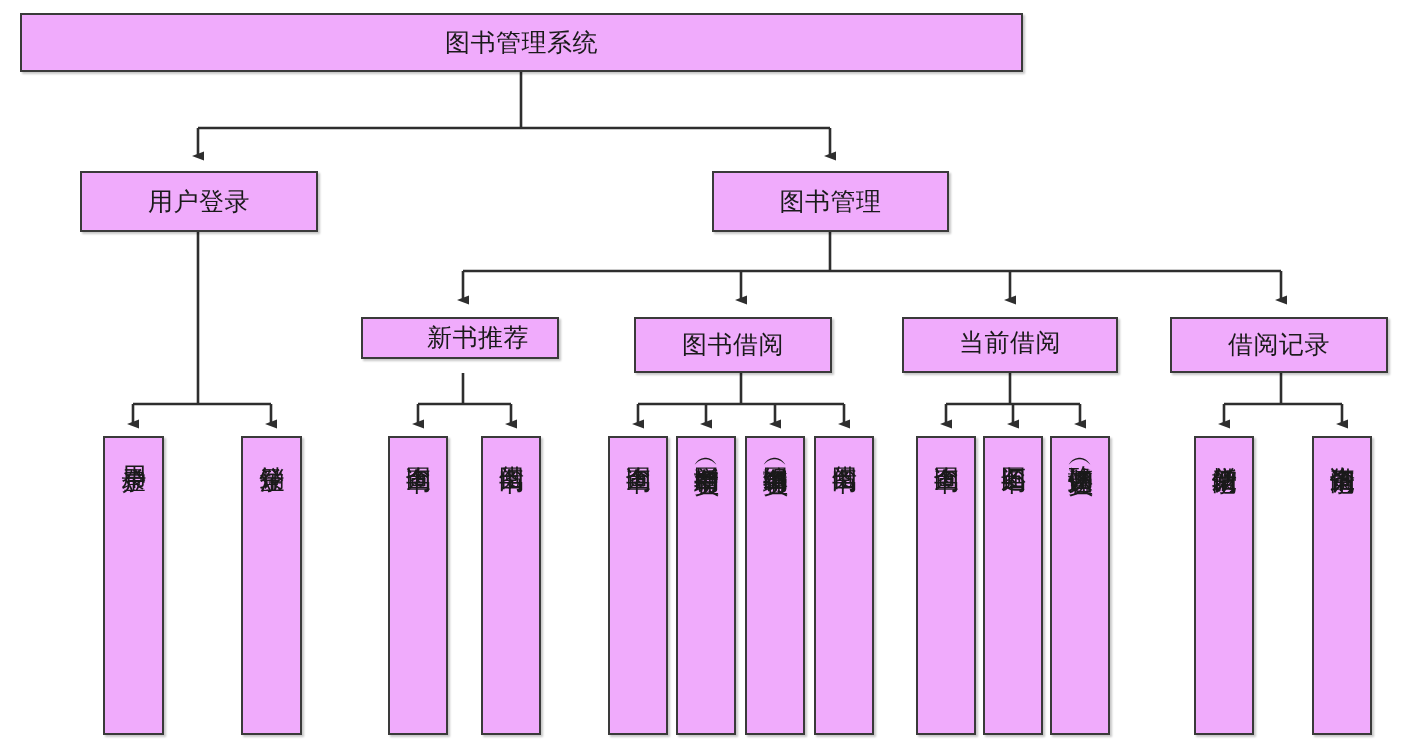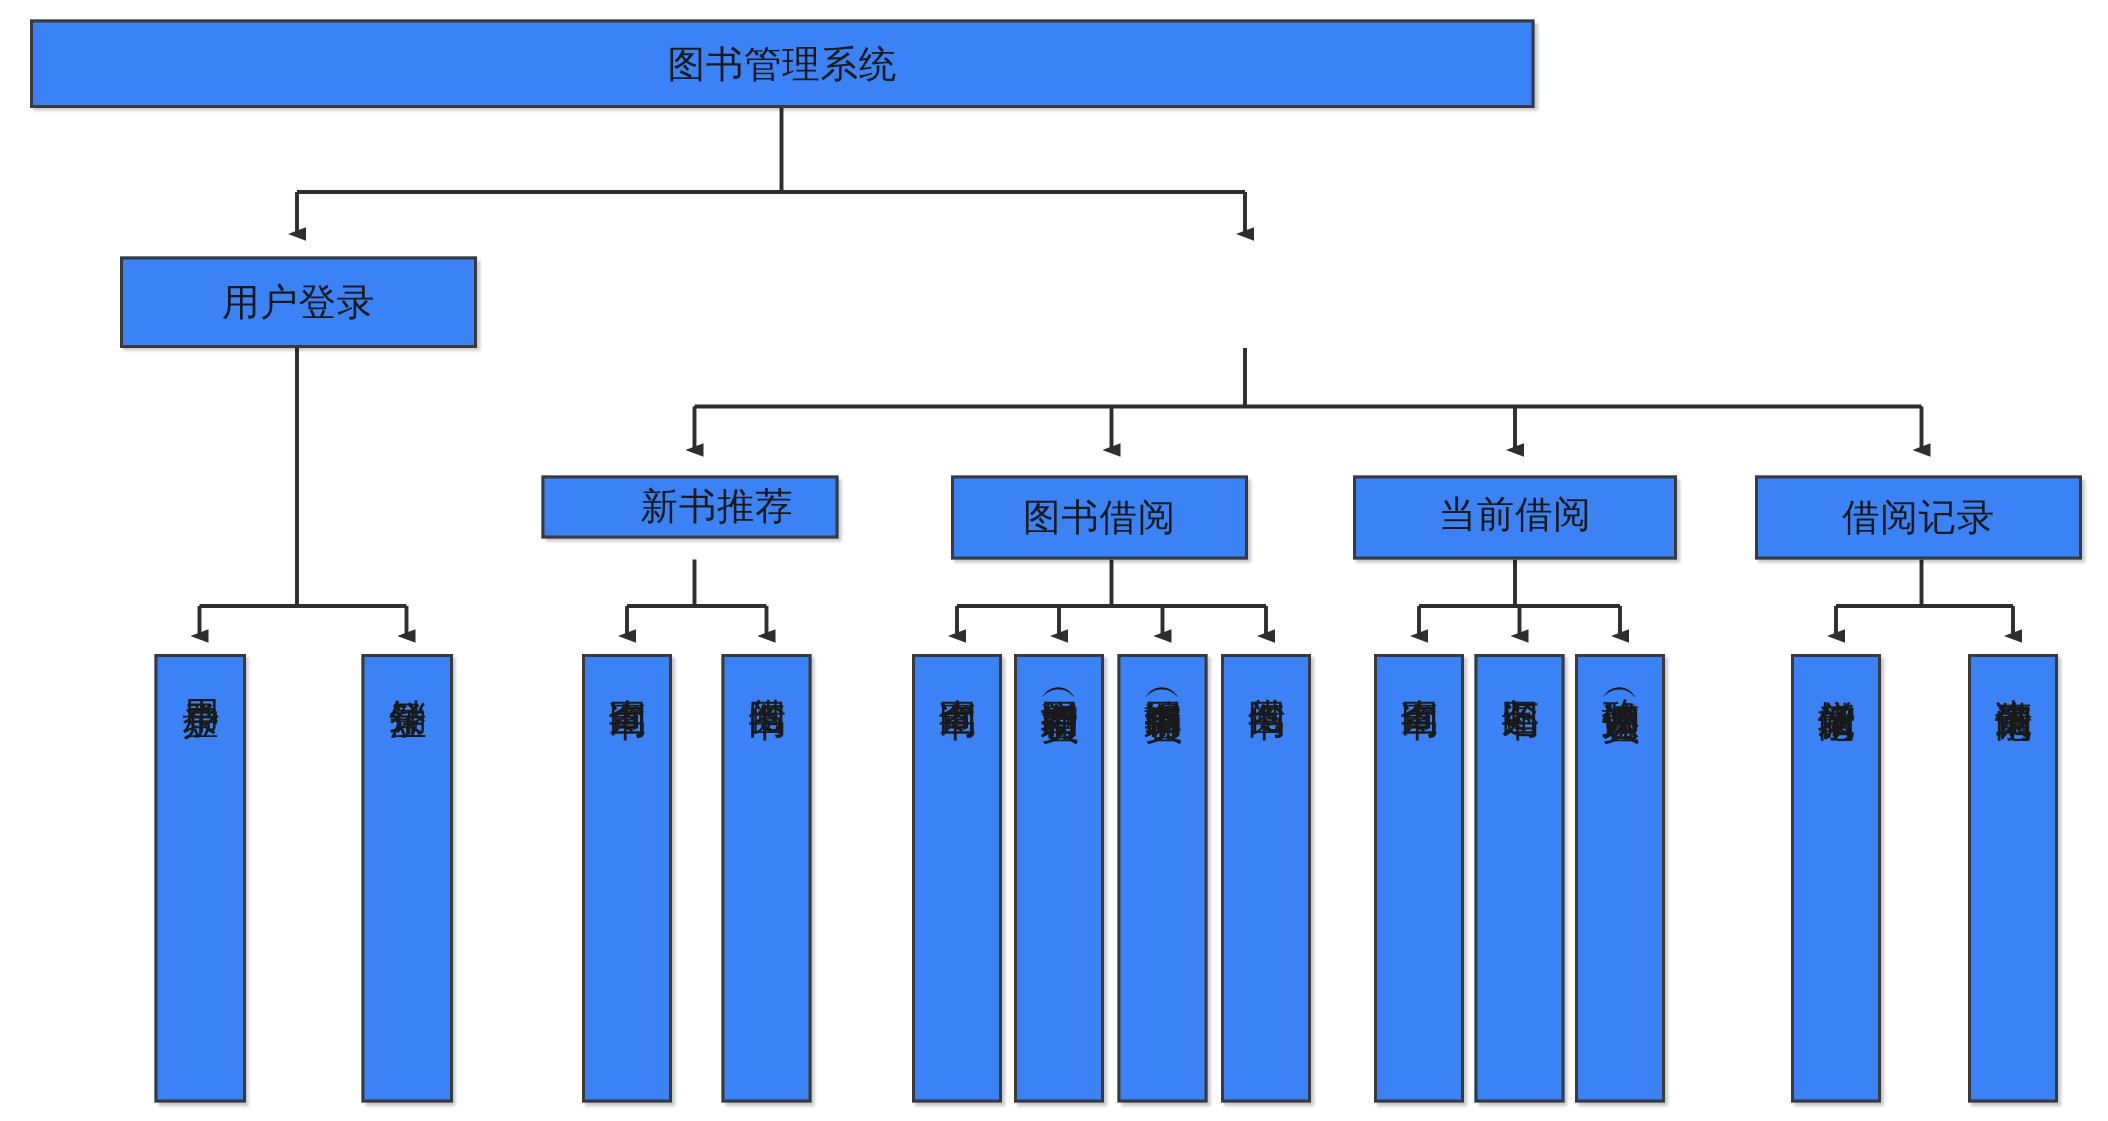--- a/index.html
+++ b/index.html
@@ -14,21 +14,21 @@
     position: relative;
     width: 1405px;
     height: 747px;
     background: #ffffff;
     overflow: hidden;
   }
   .node {
     position: absolute;
     box-sizing: border-box;
     border: 2.5px solid #3a3a3a;
-    background: #3b82f6;
+    background: #f0abfc;
     box-shadow: 2px 2px 2px rgba(0,0,0,0.22);
     display: flex;
     align-items: center;
     justify-content: center;
     color: #1a1a1a;
   }
   .node .label {
     display: block;
     text-align: center;
     white-space: nowrap;
@@ -124,20 +124,23 @@
     </g>
   </svg>
 
   <div class="node horiz" style="left:20px; top:13px; width:1003px; height:59px;">
     <span class="label">图书管理系统</span>
   </div>
 
   <div class="node horiz" style="left:80px; top:171px; width:238px; height:61px;">
     <span class="label">用户登录</span>
   </div>
+  <div class="node horiz" style="left:712px; top:171px; width:237px; height:61px;">
+    <span class="label">图书管理</span>
+  </div>
 
   <div class="node horiz" style="left:361px; top:317px; width:198px; height:42px;padding-left:36px;">
     <span class="label">新书推荐</span>
   </div>
   <div class="node horiz" style="left:634px; top:317px; width:198px; height:56px;">
     <span class="label">图书借阅</span>
   </div>
   <div class="node horiz" style="left:902px; top:317px; width:216px; height:56px;font-family:Liberation Mono, monospace;">
     <span class="label">当前借阅</span>
   </div>

